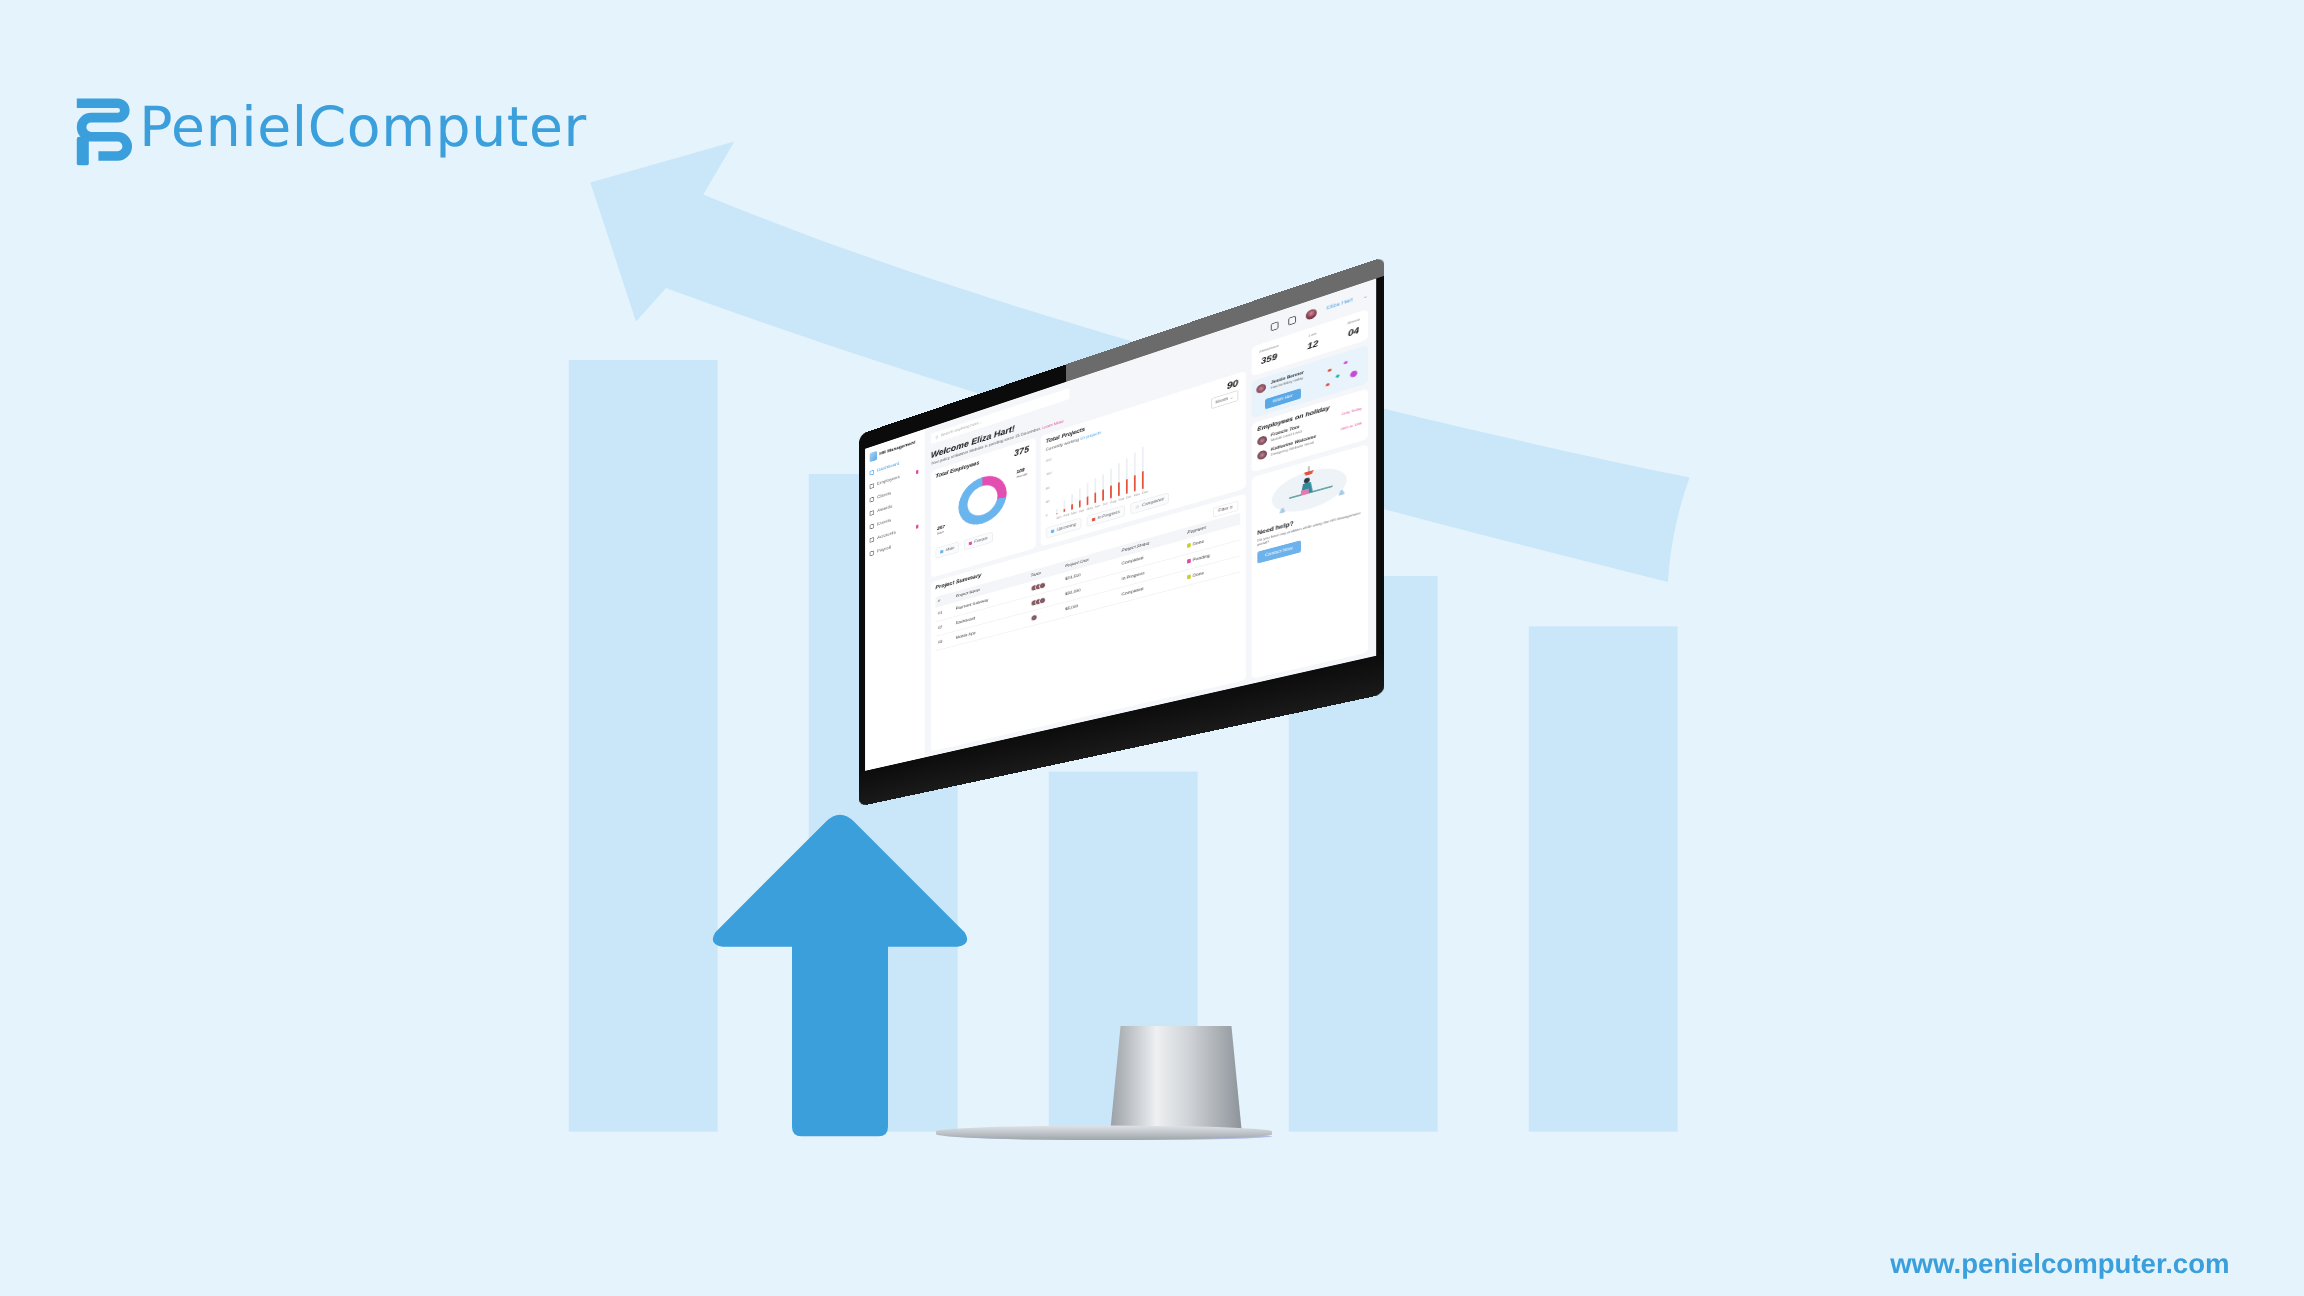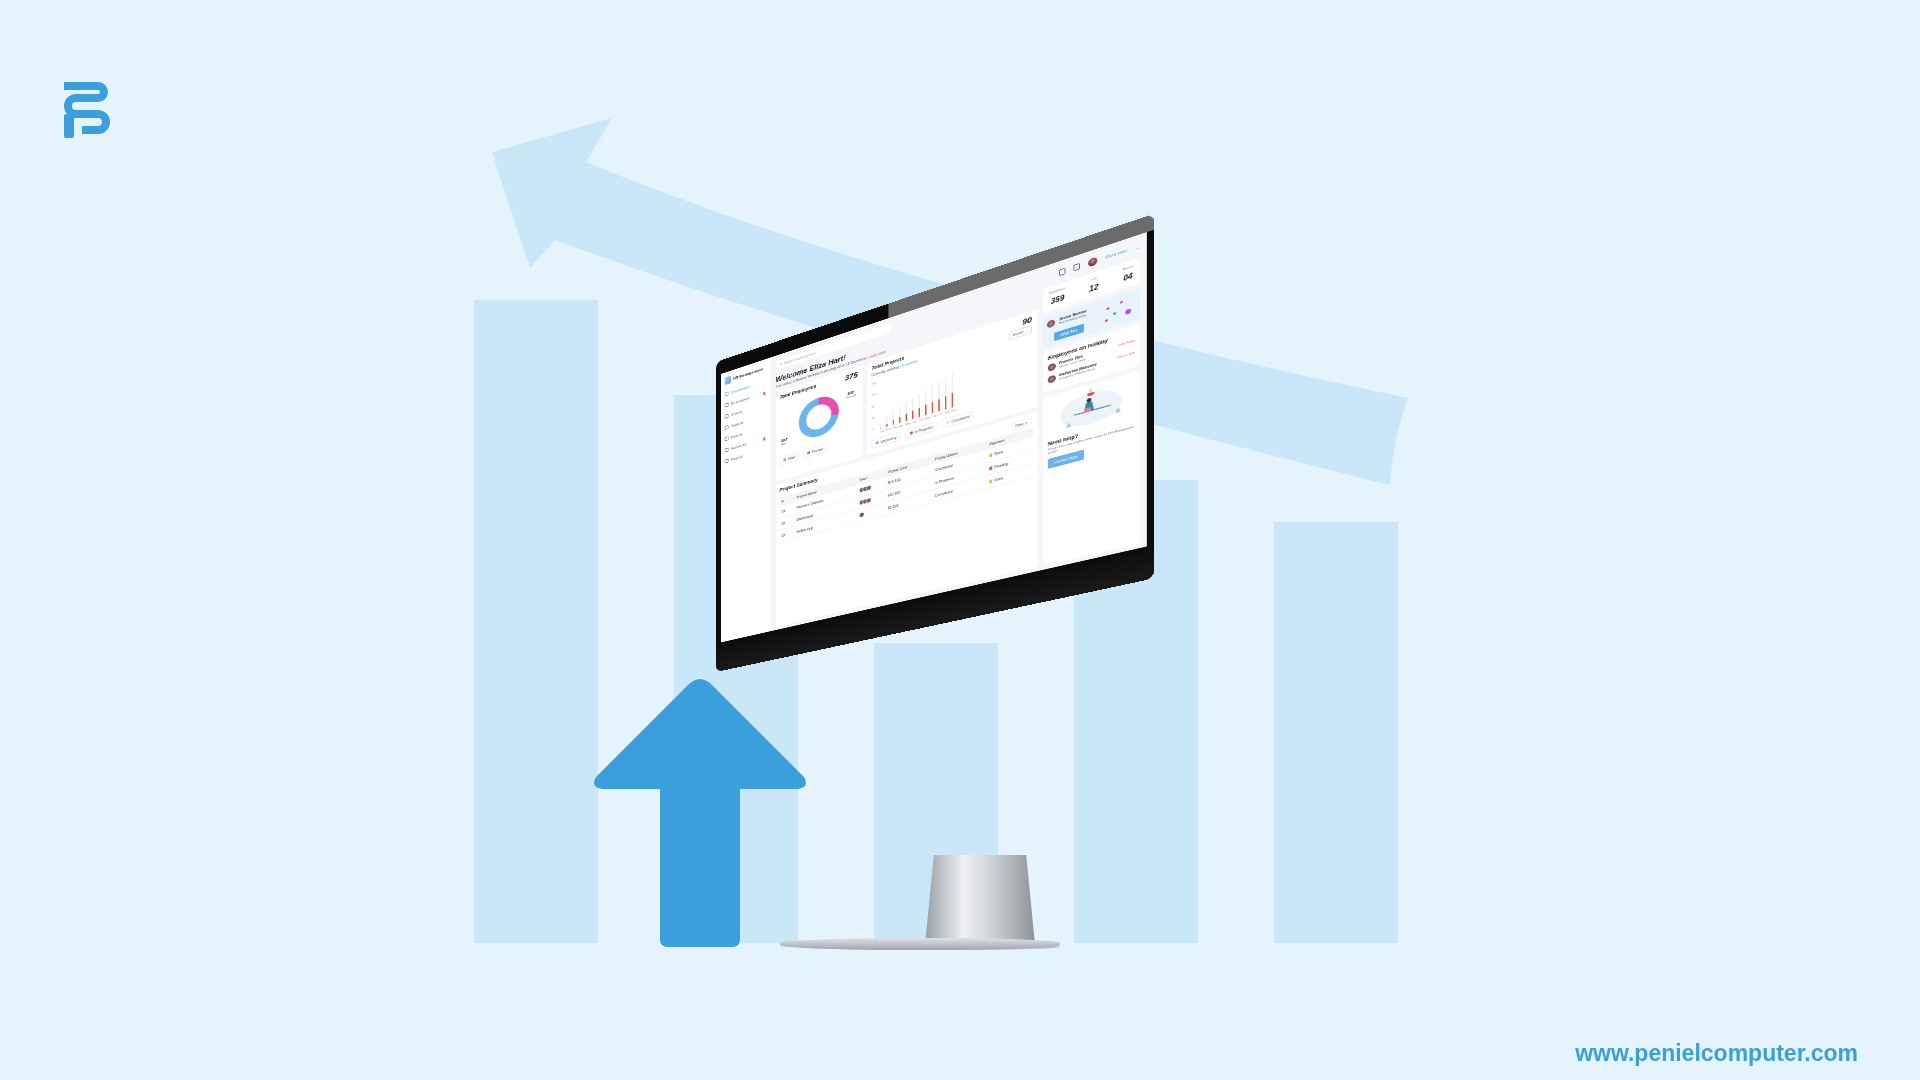--- a/index.html
+++ b/index.html
@@ -124,20 +124,21 @@
   .contact-btn { display: inline-block; margin-top: 6px; background: #6db2ea; color: #fff; font-size: 5px; padding: 4px 8px; border-radius: 2px; }
 </style>
 </head>
 <body>
 
 <div class="brand">
   <svg class="brand-logo" viewBox="0 0 56 64">
     <path d="M10 8 H44 a10 10 0 0 1 0 20 H22 a4 4 0 0 0 0 8 H44 a12 12 0 0 1 0 24 H28 V52 H44 a4 4 0 0 0 0 -8 H22 a12 12 0 0 1 0 -24 H44 a2 2 0 0 0 0 -4 H10 Z" fill="#3a9fdb"></path>
     <rect x="10" y="40" width="10" height="24" rx="2" fill="#3a9fdb"></rect>
   </svg>
+  <span class="brand-name">PenielComputer</span>
 </div>
 
 <div class="bg-bar" style="left:474px;height:643px;"></div>
 <div class="bg-bar" style="left:674px;height:548px;"></div>
 <div class="bg-bar" style="left:874px;height:300px;"></div>
 <div class="bg-bar" style="left:1074px;height:463px;"></div>
 <div class="bg-bar" style="left:1274px;height:421px;"></div>
 
 <svg class="curve-arrow" viewBox="0 0 1920 1080">
   <path d="M612 118 L492 152 L530 268 L555 240 C800 330 1050 400 1390 485 C1392 450 1400 420 1408 398 C1080 330 800 250 586 162 Z" fill="#c9e7f8"></path>

